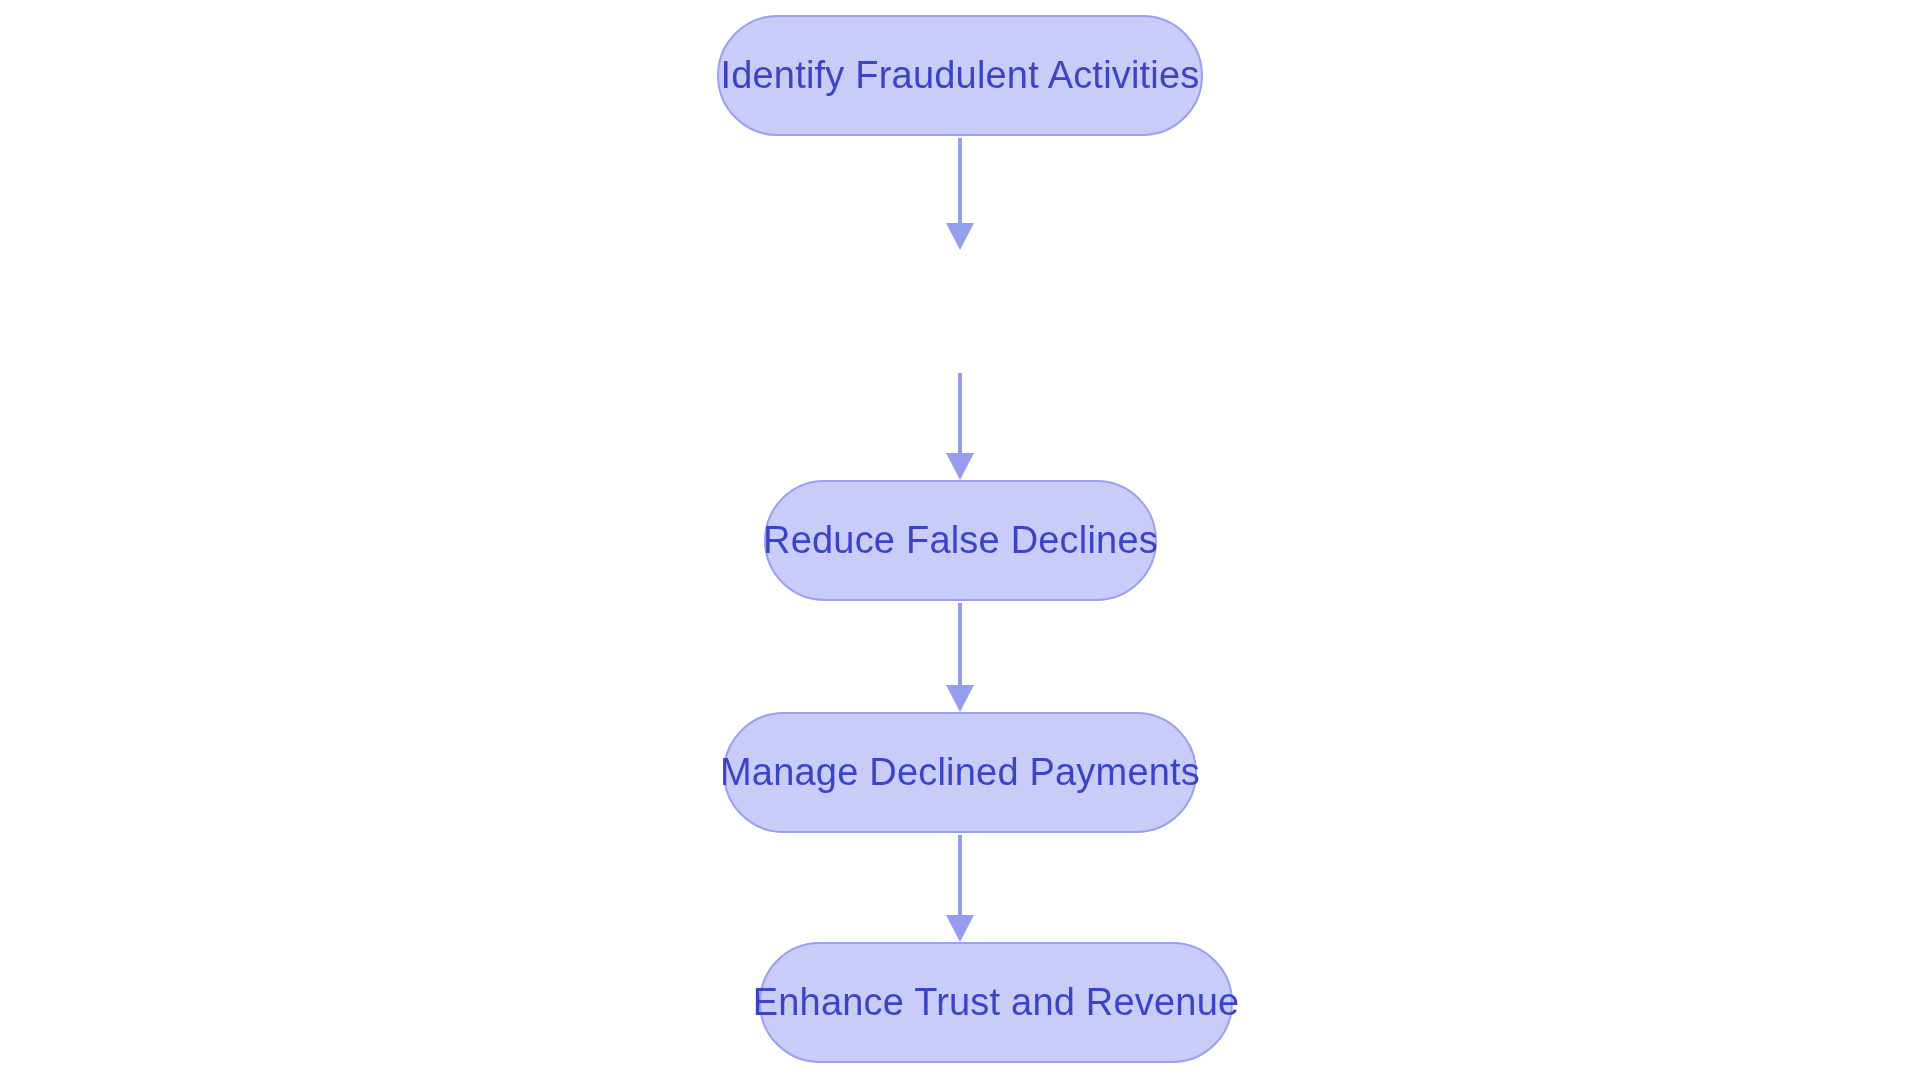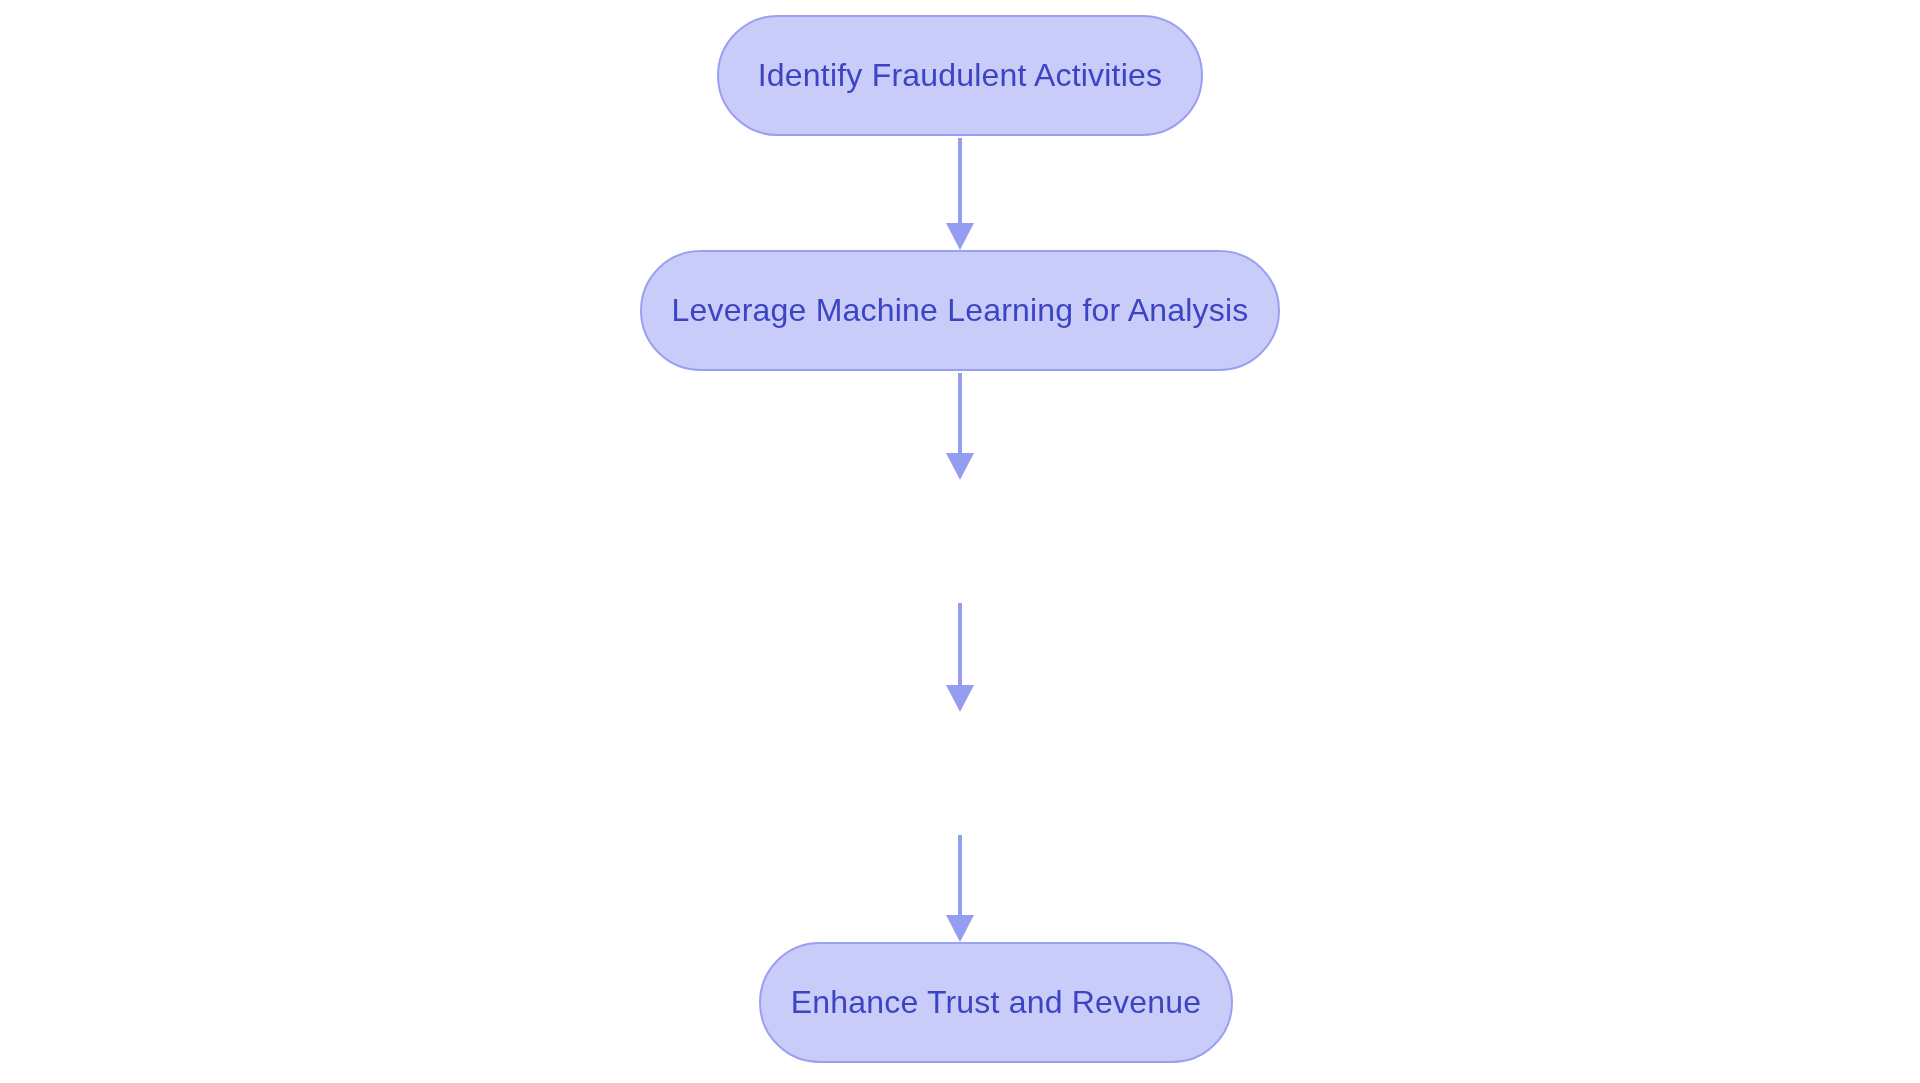--- a/index.html
+++ b/index.html
@@ -36,21 +36,21 @@
     box-sizing: border-box;
     background: #c9cbf8;
     border: 2px solid #9aa0f1;
     border-radius: 60.5px;
     display: flex;
     align-items: center;
     justify-content: center;
   }
   .flow-node .node-label {
     color: #3b45c4;
-    font-size: 32px;
+    font-size: 38px;
     font-weight: 400;
     letter-spacing: 0.2px;
     white-space: nowrap;
   }
   .node-1 { left: 717px; top: 15px;  width: 486px; }
   .node-2 { left: 640px; top: 250px; width: 640px; }
   .node-3 { left: 764px; top: 480px; width: 393px; }
   .node-4 { left: 723px; top: 712px; width: 474px; }
   .node-5 { left: 759px; top: 942px; width: 474px; }
 </style>
@@ -75,23 +75,26 @@
     <g>
       <line x1="960" y1="835" x2="960" y2="916"></line>
       <polygon points="946,915 974,915 960,942"></polygon>
     </g>
   </svg>
 
   <div class="flow-node node-1">
     <span class="node-label">Identify Fraudulent Activities</span>
   </div>
 
-  <div class="flow-node node-2">
-    <span class="node-label">Leverage Machine Learning for Analysis</span>
+
+  <div class="flow-node node-3">
+    <span class="node-label">Reduce False Declines</span>
   </div>
 
-
+  <div class="flow-node node-4">
+    <span class="node-label">Manage Declined Payments</span>
+  </div>
 
   <div class="flow-node node-5">
     <span class="node-label">Enhance Trust and Revenue</span>
   </div>
 
 </div>
 
 </body></html>

